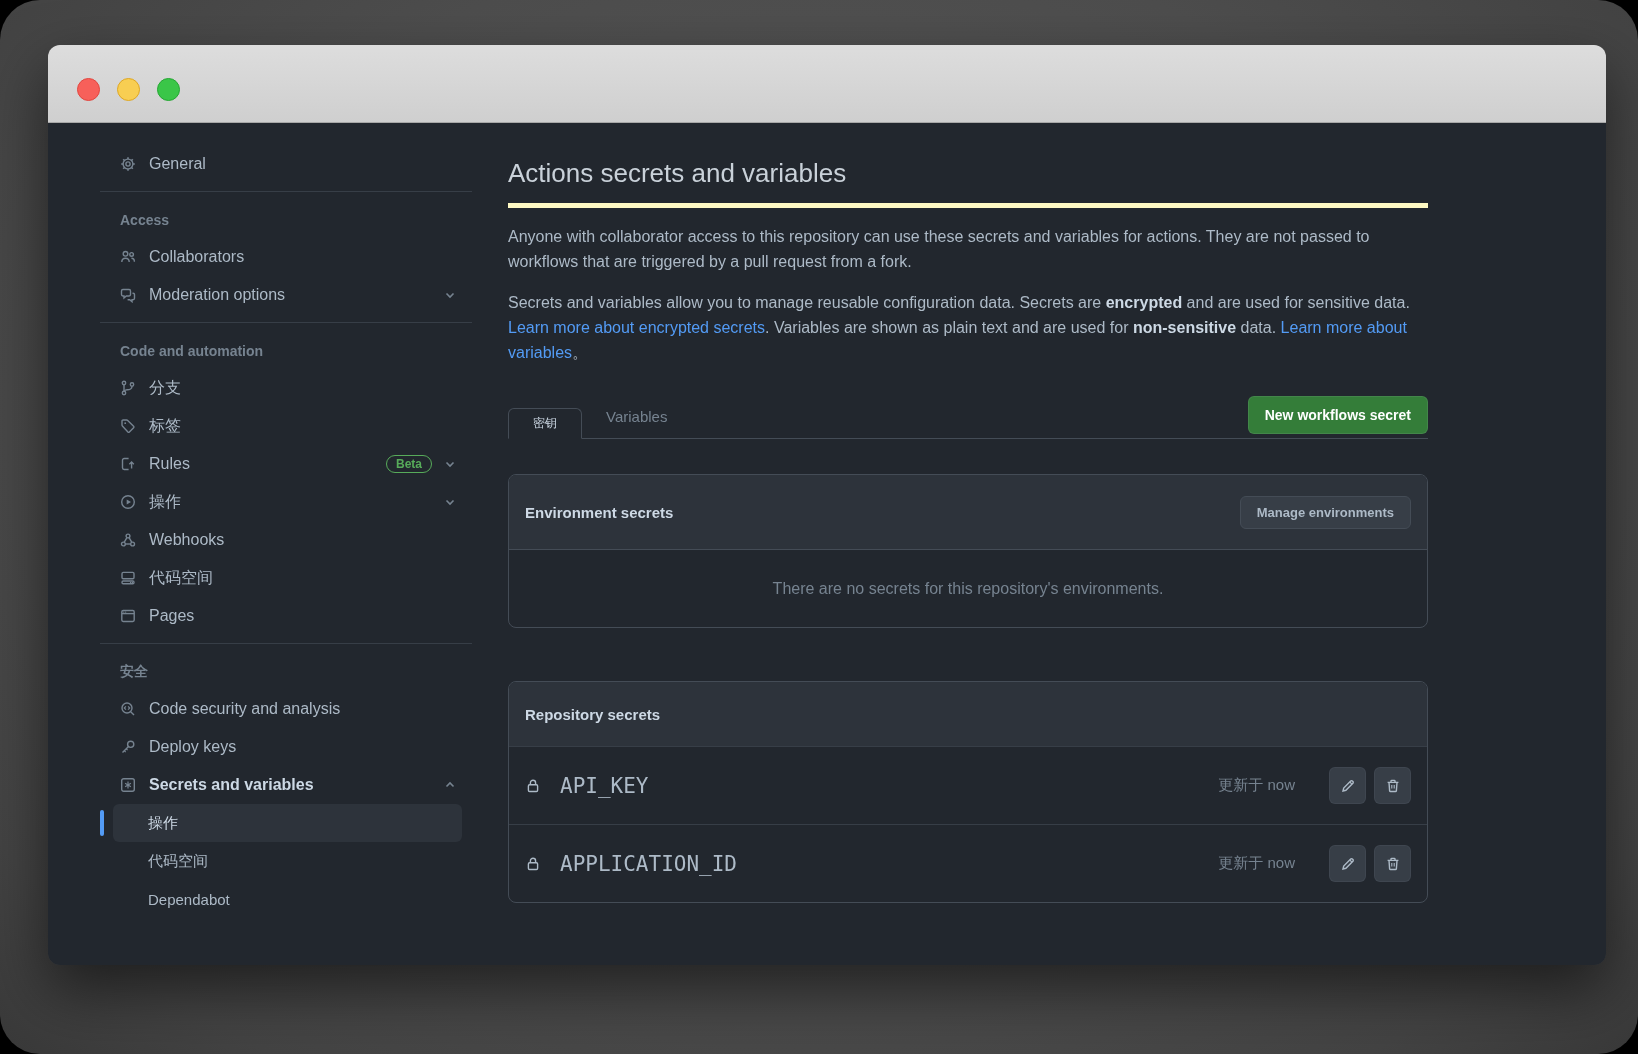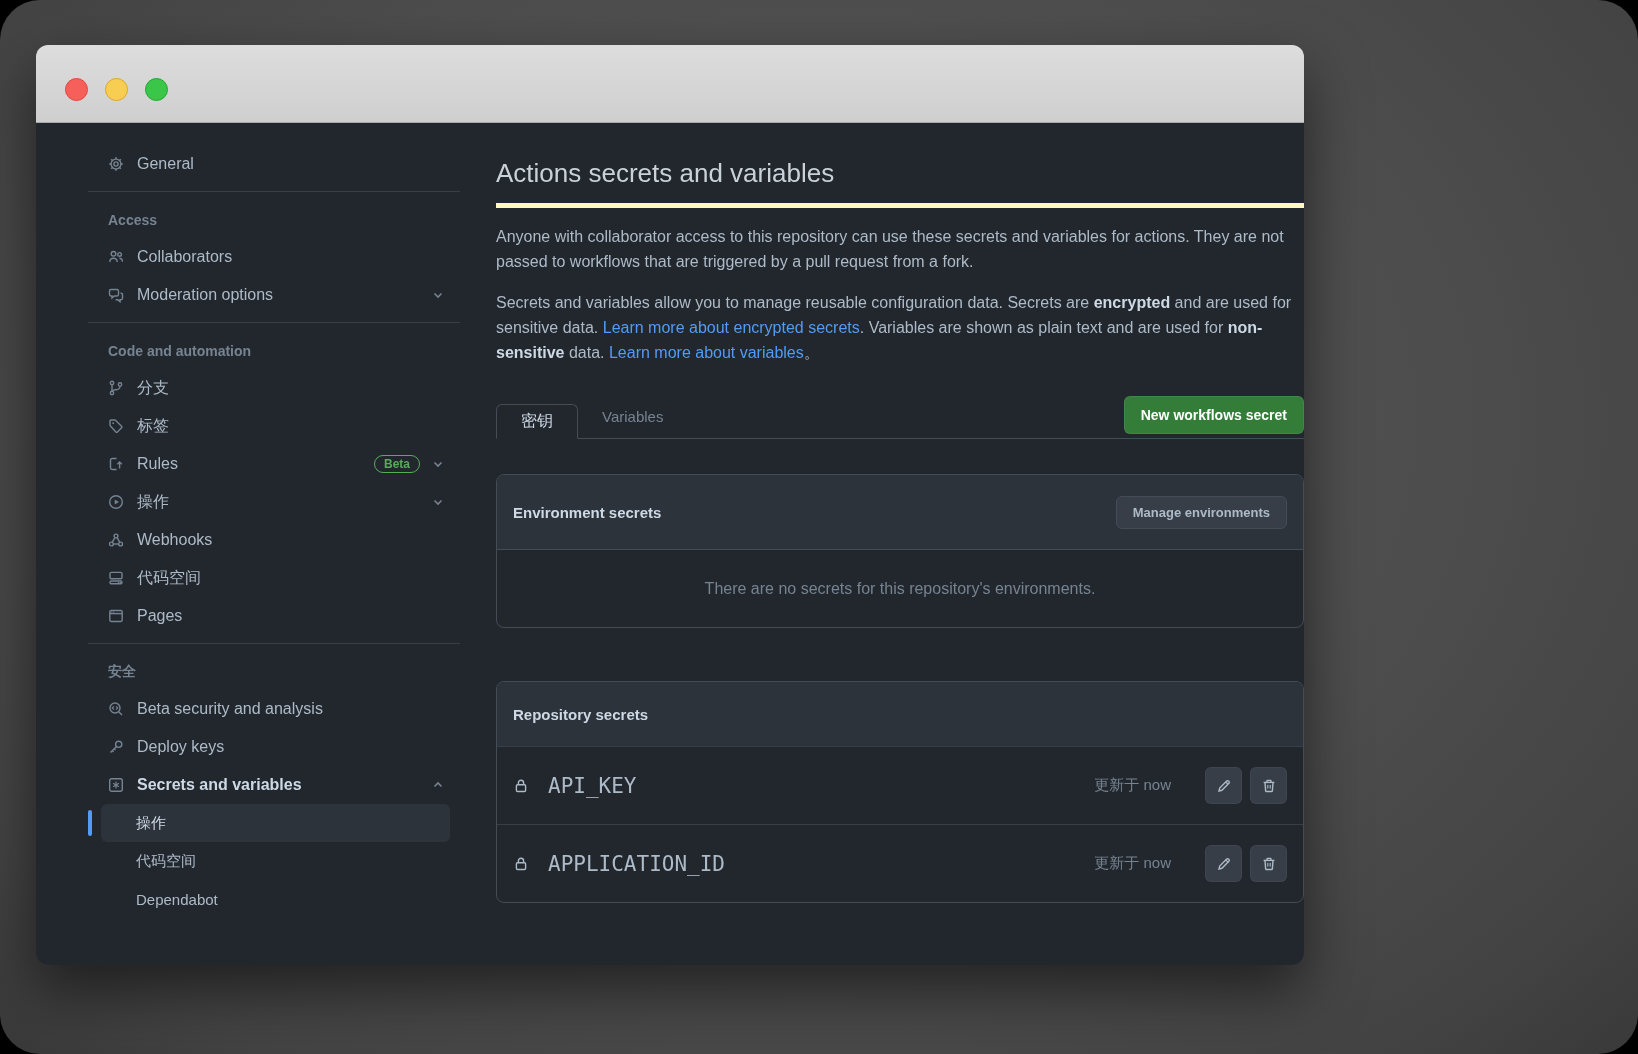--- a/index.html
+++ b/index.html
@@ -1,19 +1,19 @@
 <!DOCTYPE html>
 <html><head>
 <meta charset="utf-8">
 <style>
   * { margin:0; padding:0; box-sizing:border-box; }
   html,body { width:1638px; height:1054px; background:#000; font-family:"Liberation Sans", sans-serif; }
   .backdrop { position:absolute; inset:0; border-radius:40px;
     background: radial-gradient(ellipse at 50% 40%, #585858 0%, #4d4d4d 55%, #434343 85%, #393939 100%); overflow:hidden; }
-  .window { position:absolute; left:36px; top:45px; width:1268px; height:920px;
+  .window { position:absolute; left:48px; top:45px; width:1558px; height:920px;
     border-radius:12px; box-shadow:0 25px 60px rgba(0,0,0,.55); }
   .titlebar { height:78px; background:linear-gradient(#dddddd,#cfcfcf);
     border-radius:12px 12px 0 0; border-bottom:1px solid #a8a8a8; position:relative; }
   .lights { position:absolute; left:29px; top:33px; display:flex; gap:17px; }
   .light { width:23px; height:23px; border-radius:50%; }
   .light.red { background:#f7605a; border:1px solid #e2463f; }
   .light.yellow { background:#f8ce52; border:1px solid #dfa723; }
   .light.green { background:#3ac648; border:1px solid #24a732; }
   .content { position:absolute; top:78px; left:0; right:0; bottom:0;
     background:#22272e; border-radius:0 0 12px 12px; overflow:hidden; display:flex; }
@@ -41,21 +41,21 @@
   
   .main { width:920px; margin-left:18px; padding-top:35px; color:#adbac7; }
   .page-title { font-size:26px; font-weight:400; color:#c9d1d9; padding-bottom:14px;
     border-bottom:5px solid #fef9c3; }
   .para { margin-top:16px; font-size:16px; line-height:25px; color:#adbac7; }
   .para b { color:#cdd9e5; }
   .link { color:#539bf5; cursor:pointer; text-decoration:none; }
 
   .tabs-row { margin-top:30px; position:relative; border-bottom:1px solid #444c56; display:flex; align-items:flex-end; }
   .tab-active { padding:6px 24px; border:1px solid #444c56; border-bottom:1px solid #22272e;
-    margin-bottom:-1px; border-radius:6px 6px 0 0; color:#cdd9e5; font-size:16px; background:#22272e; cursor:pointer; }
+    margin-bottom:-1px; border-radius:6px 6px 0 0; color:#cdd9e5; font-size:12px; background:#22272e; cursor:pointer; }
   .tab { padding:13px 24px; color:#768390; font-size:15px; cursor:pointer; }
   .btn-primary { position:absolute; right:0; top:1px; background:#347d39; color:#ffffff;
     font-size:14px; font-weight:700; border:1px solid rgba(205,217,229,.1); border-radius:6px;
     padding:0 16px; height:38px; display:flex; align-items:center; cursor:pointer; }
 
   .box { border:1px solid #444c56; border-radius:8px; overflow:hidden; }
   .box.env { margin-top:35px; }
   .box.repo { margin-top:53px; }
   .box-header { background:#2d333b; display:flex; align-items:center; padding:0 16px; }
   .box.env .box-header { height:75px; justify-content:space-between; border-bottom:1px solid #444c56; }
@@ -247,21 +247,21 @@
           <div class="nav-header">安全</div>
 
           <div class="nav-item">
             <span class="ico">
               <svg width="16" height="16" viewBox="0 0 16 16" fill="none" stroke="#768390" stroke-width="1.4">
                 <circle cx="7" cy="7" r="5"></circle>
                   <path d="M10.7 10.7 14 14"></path>
                 <path d="M5.9 5.4 4.3 7l1.6 1.6M8.1 5.4 9.7 7 8.1 8.6" stroke-width="1.2"></path>
               </svg>
             </span>
-            <span class="lbl">Beta security and analysis</span>
+            <span class="lbl">Code security and analysis</span>
           </div>
 
           <div class="nav-item">
             <span class="ico">
               <svg width="16" height="16" viewBox="0 0 16 16" fill="none" stroke="#768390" stroke-width="1.4">
                 <circle cx="10.7" cy="5.3" r="3.1"></circle>
                   <path d="M8.5 7.5 2.5 13.5"></path>
                   <path d="M4.3 11.7l1.4 1.4M6.2 9.8l1.4 1.4" stroke-width="1.2"></path>
               </svg>
             </span>

